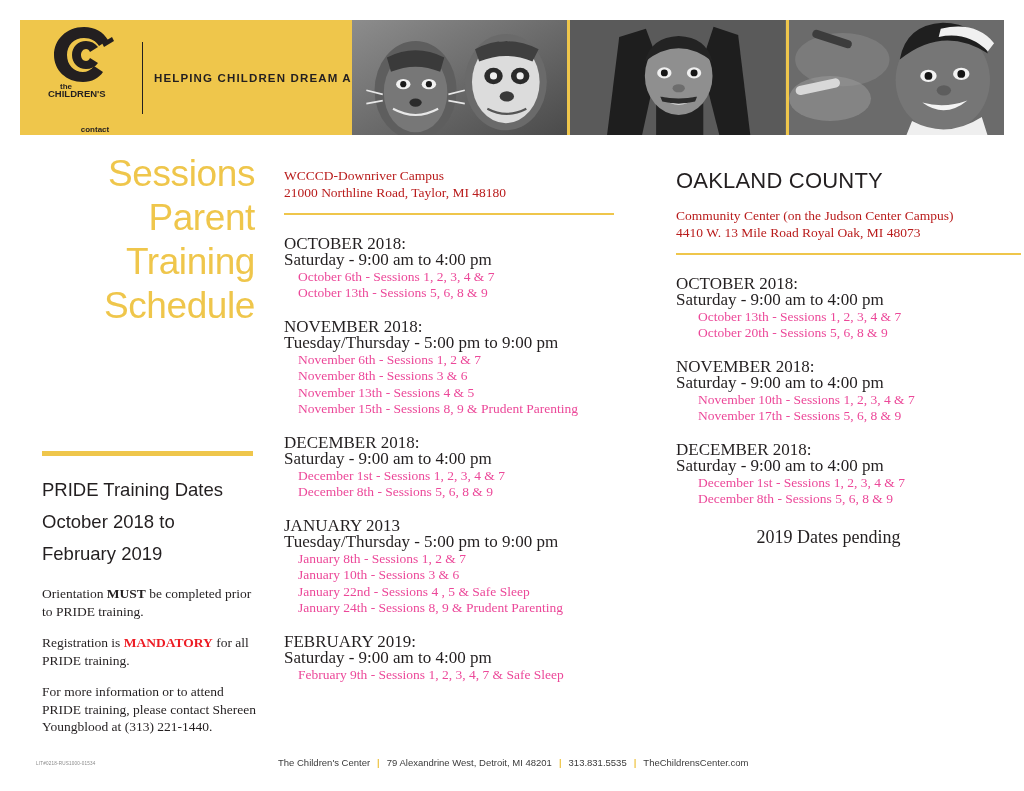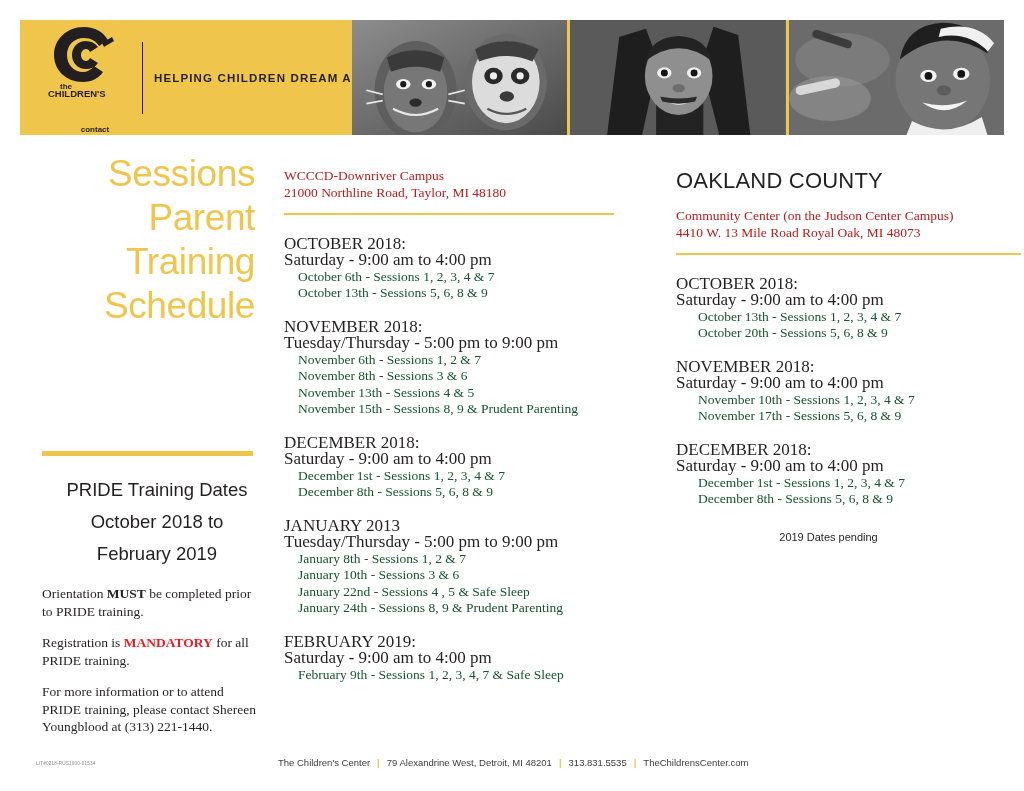--- a/index.html
+++ b/index.html
@@ -105,21 +105,20 @@
   }
   .sidebar-heading {
     position: absolute;
     left: 42px;
     top: 474px;
     width: 230px;
     font-family: "Liberation Sans", sans-serif;
     font-size: 18.5px;
     line-height: 32px;
     color: #231f20;
-    text-align: center;
   }
   .sidebar-heading div { display:block; }
   .sidebar-body {
     position: absolute;
     left: 42px;
     top: 585px;
     width: 215px;
     font-family: "Liberation Serif", serif;
     font-size: 13.5px;
     line-height: 17.5px;
@@ -164,27 +163,27 @@
   .month-time {
     font-family: "Liberation Serif", serif;
     font-size: 17px;
     line-height: 16.5px;
     color: #231f20;
   }
   .session-line {
     font-family: "Liberation Serif", serif;
     font-size: 13.5px;
     line-height: 16.5px;
-    color: #14532d;
+    color: #ec4899;
     padding-left: 14px;
   }
   .county-oakland .session-line { padding-left: 22px; }
   .pending-note {
-    font-family: Liberation Sans, sans-serif;
-    font-size: 11px;
+    font-family: Liberation Serif, serif;
+    font-size: 18px;
     line-height: 16.5px;
     text-align: center;
     color: #231f20;
     margin-top: 21px;
     padding-right: 40px;
   }
 
   
   .footer-code {
     position: absolute;

